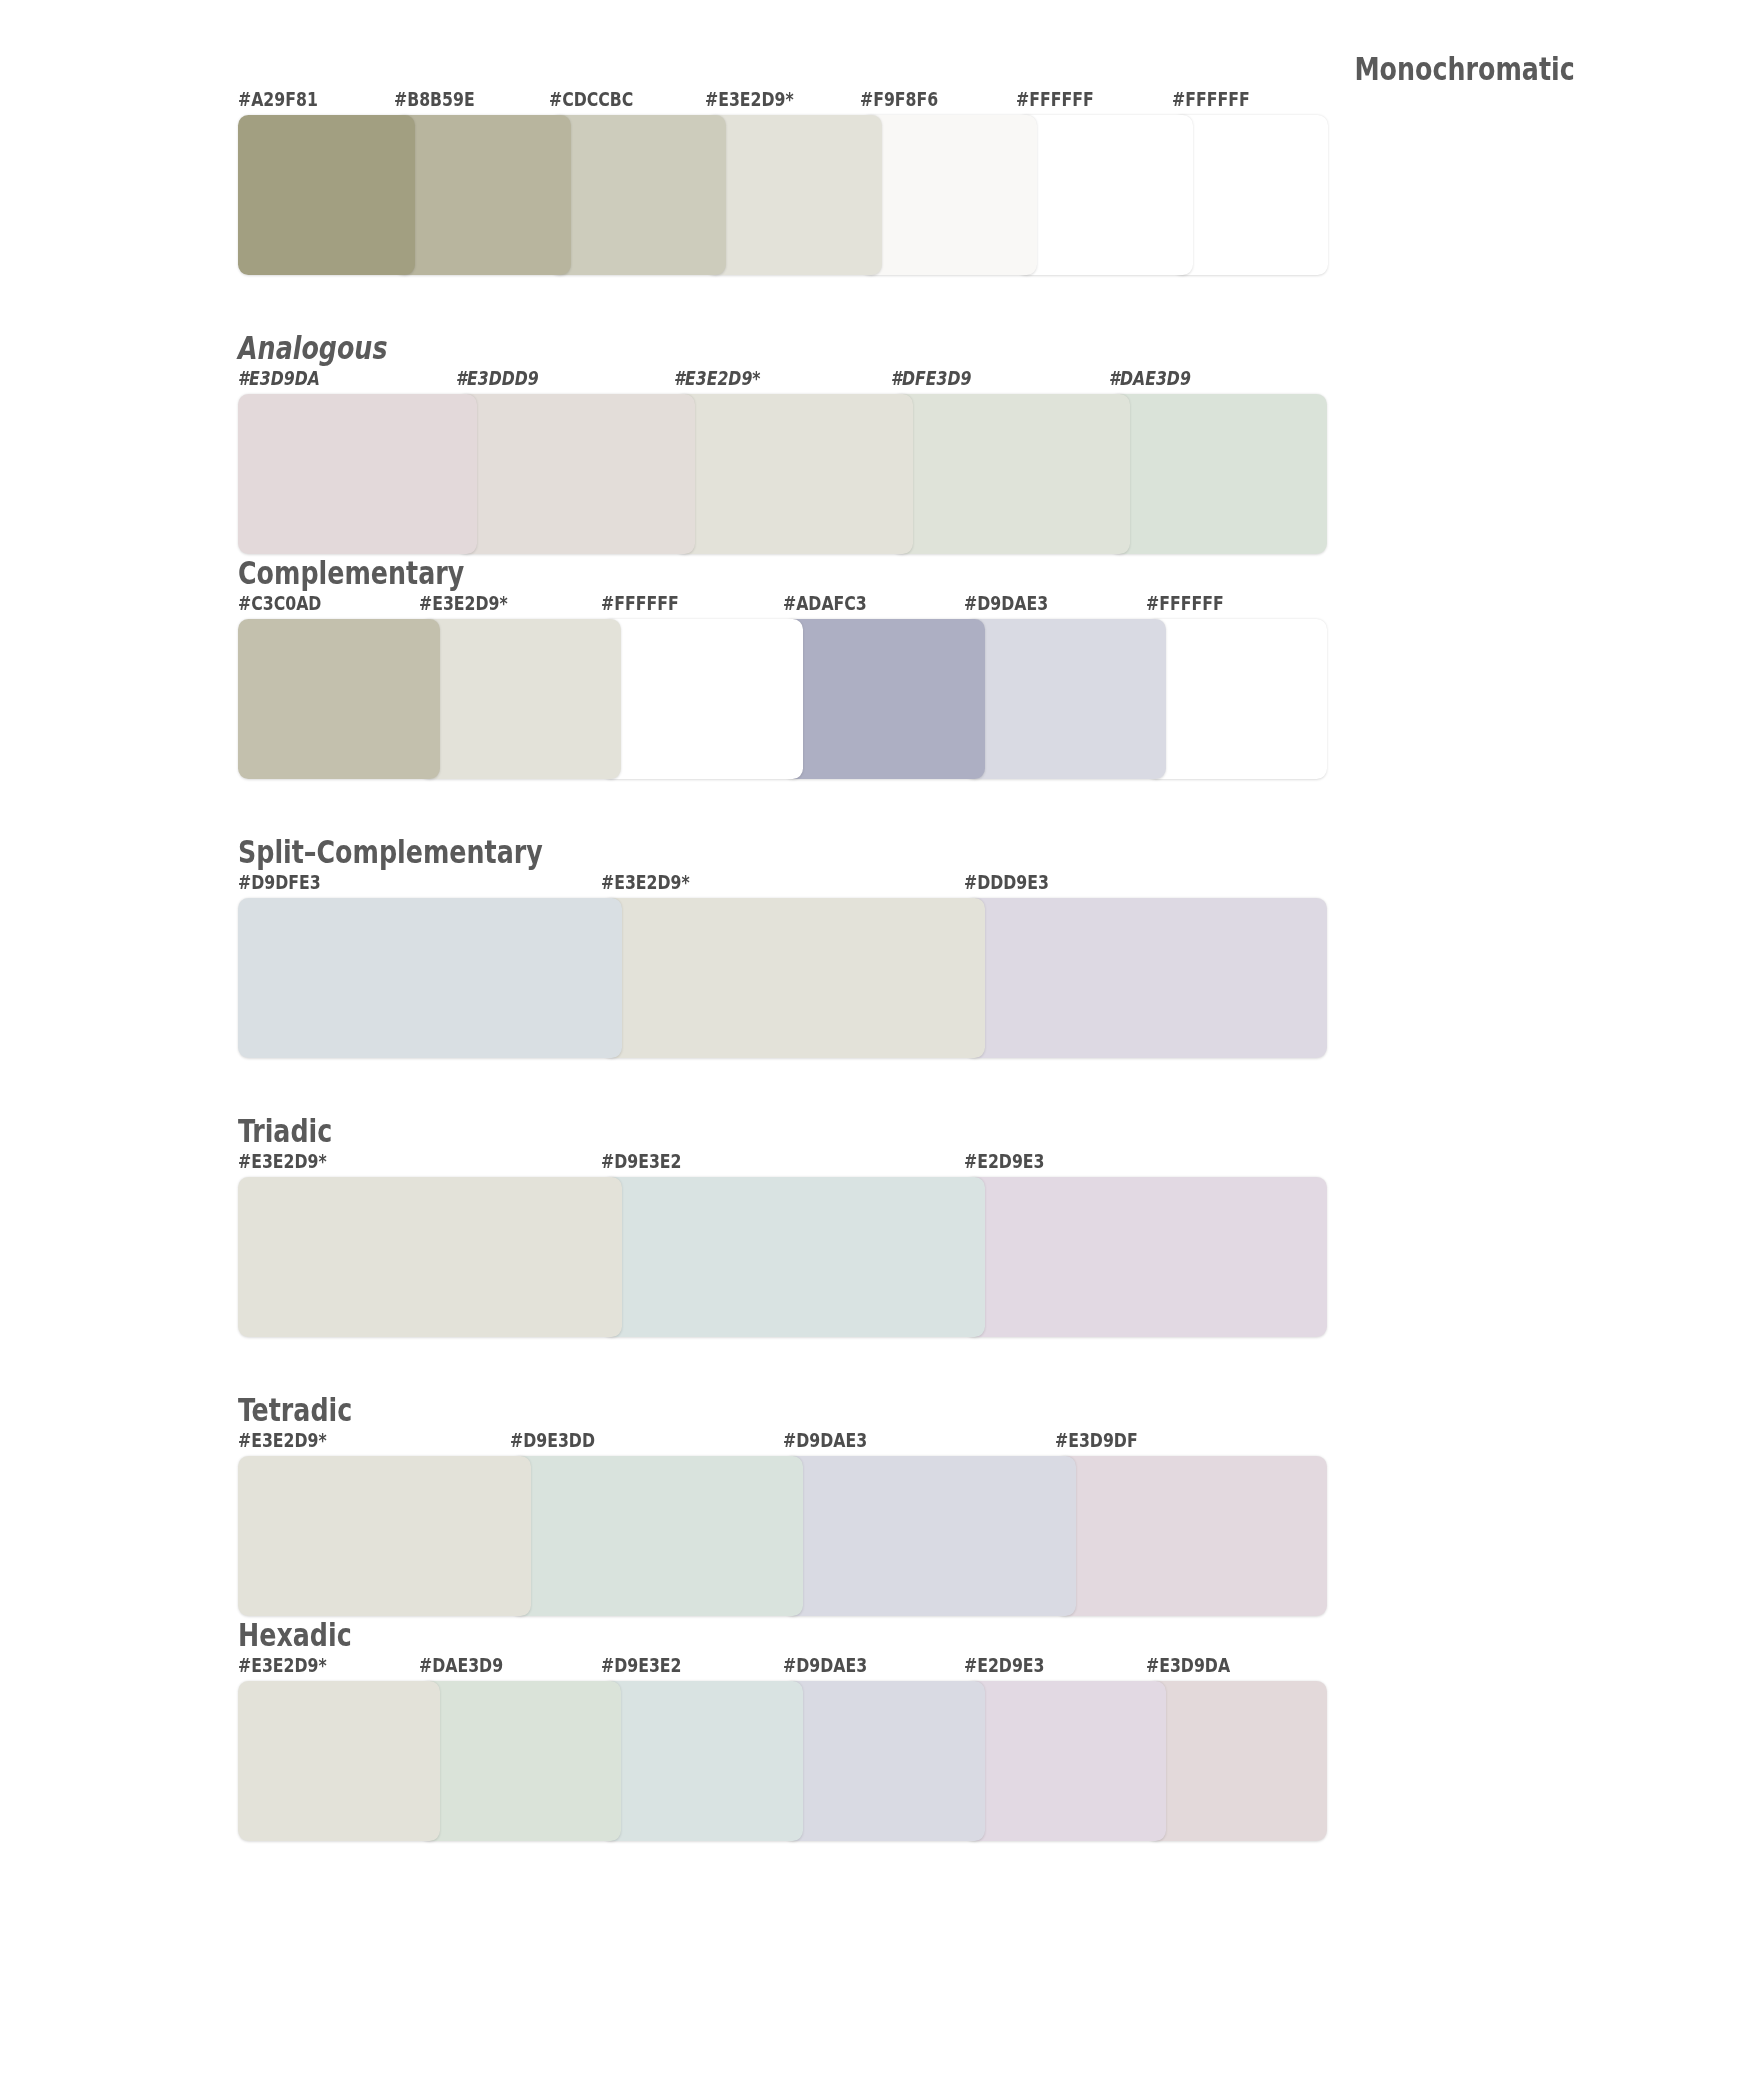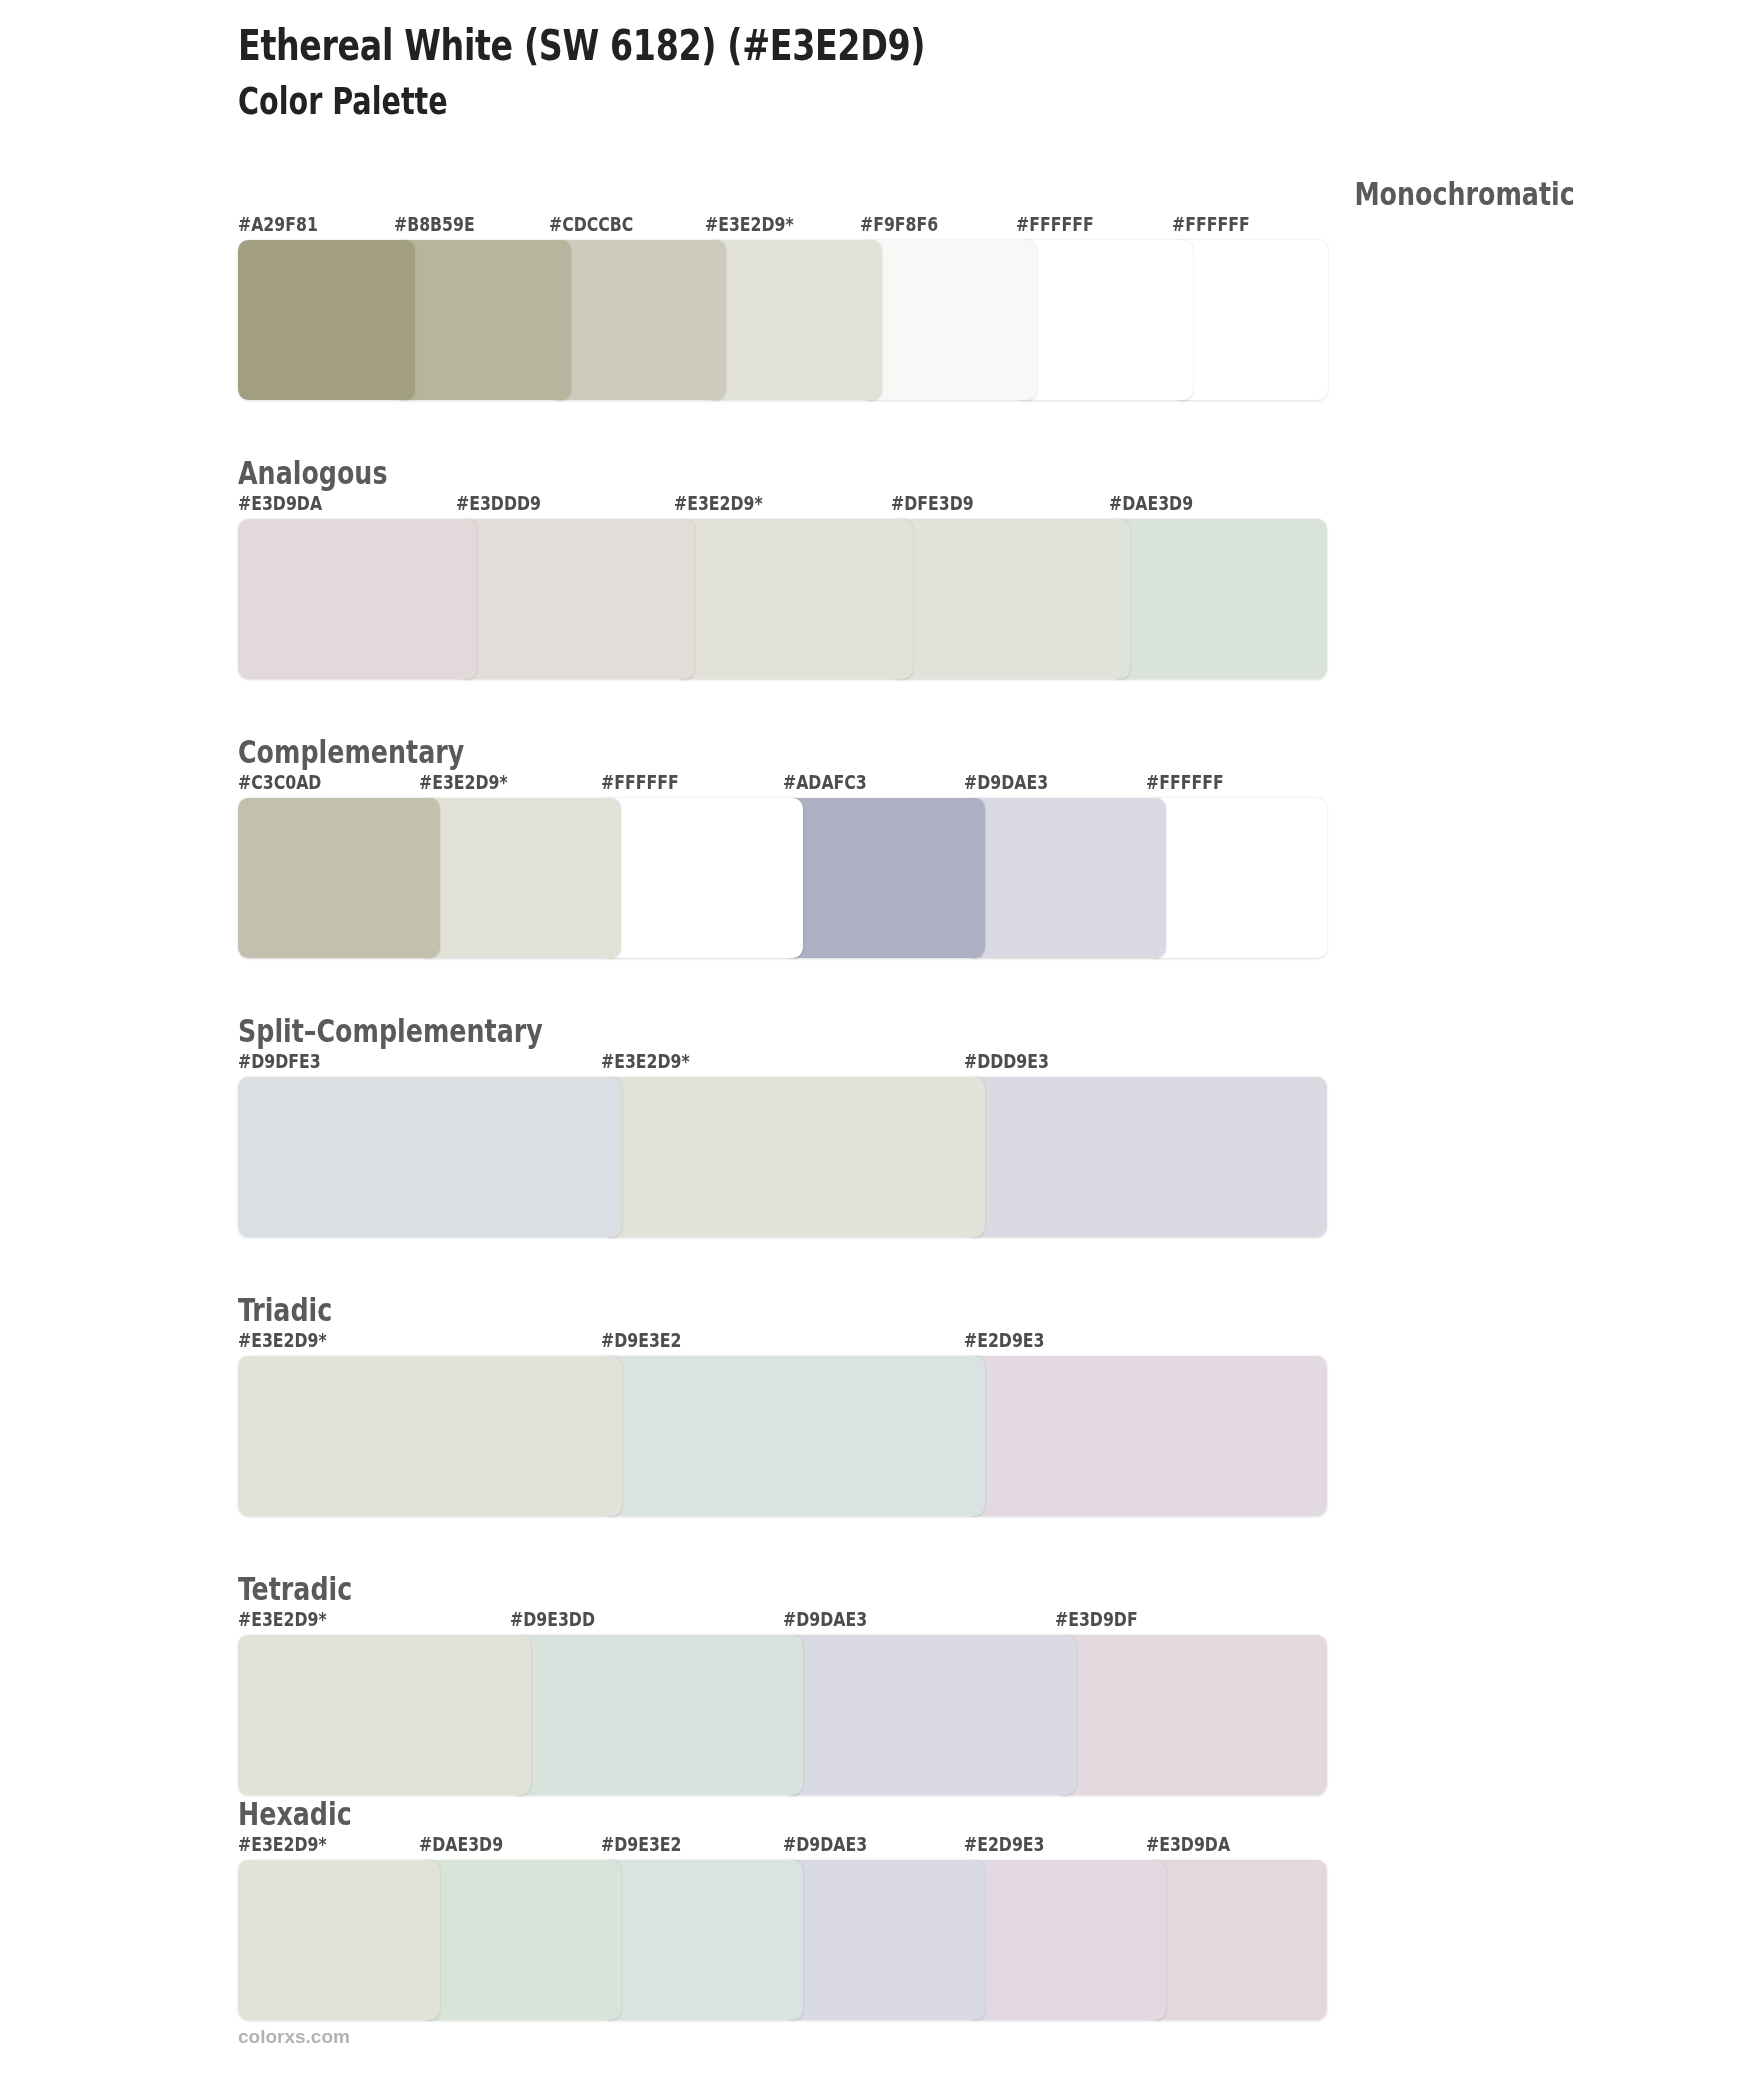--- a/index.html
+++ b/index.html
@@ -120,24 +120,20 @@
     font-size: 19px;
     color: #b3b3b3;
     letter-spacing: 0px;
   }
 </style>
 </head>
 <body>
 
 <div class="page">
 
-  <div class="header">
-    <h1 class="page-title">Ethereal White (SW 6182) (#E3E2D9)</h1>
-    <h2 class="page-subtitle">Color Palette</h2>
-  </div>
 
   <div class="sections" id="sections-root">
       <div class="section" style="margin-bottom: 54px; text-align: right;">
         <div class="section-title">Monochromatic</div>
         <div class="swatch-row">
           <div class="labels">
             <span class="swatch-label" style="left: 0px;">#A29F81</span>
             <span class="swatch-label" style="left: 156px;">#B8B59E</span>
             <span class="swatch-label" style="left: 311px;">#CDCCBC</span>
             <span class="swatch-label" style="left: 467px;">#E3E2D9*</span>
@@ -149,21 +145,21 @@
             <div class="swatch" title="#A29F81" style="left: 0px; width: 177px; height: 160px; background: rgb(162, 159, 129); z-index: 100;"></div>
             <div class="swatch" title="#B8B59E" style="left: 156px; width: 177px; height: 160px; background: rgb(184, 181, 158); z-index: 99;"></div>
             <div class="swatch" title="#CDCCBC" style="left: 311px; width: 177px; height: 160px; background: rgb(205, 204, 188); z-index: 98;"></div>
             <div class="swatch" title="#E3E2D9*" style="left: 467px; width: 177px; height: 160px; background: rgb(227, 226, 217); z-index: 97;"></div>
             <div class="swatch" title="#F9F8F6" style="left: 622px; width: 177px; height: 160px; background: rgb(249, 248, 246); z-index: 96;"></div>
             <div class="swatch" title="#FFFFFF" style="left: 778px; width: 177px; height: 160px; background: rgb(255, 255, 255); z-index: 95;"></div>
             <div class="swatch" title="#FFFFFF" style="left: 934px; width: 156px; height: 160px; background: rgb(255, 255, 255); z-index: 94;"></div>
           </div>
         </div>
       </div>
-      <div class="section" style="margin-bottom: 54px;">
+      <div class="section" style=" font-style: italic;">
         <div class="section-title">Analogous</div>
         <div class="swatch-row">
           <div class="labels">
             <span class="swatch-label" style="left: 0px;">#E3D9DA</span>
             <span class="swatch-label" style="left: 218px;">#E3DDD9</span>
             <span class="swatch-label" style="left: 436px;">#E3E2D9*</span>
             <span class="swatch-label" style="left: 653px;">#DFE3D9</span>
             <span class="swatch-label" style="left: 871px;">#DAE3D9</span>
           </div>
           <div class="bars" style="height: 160px;">

